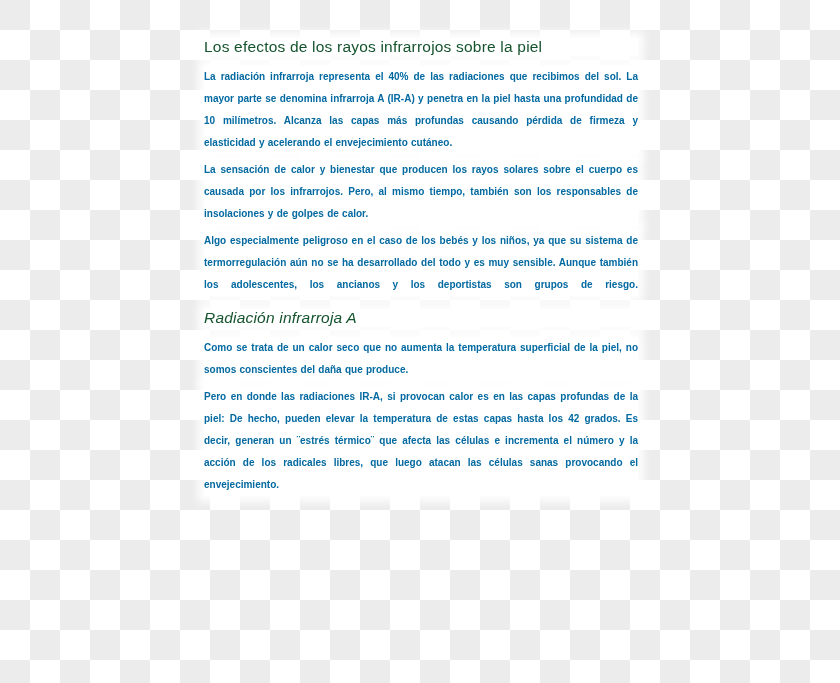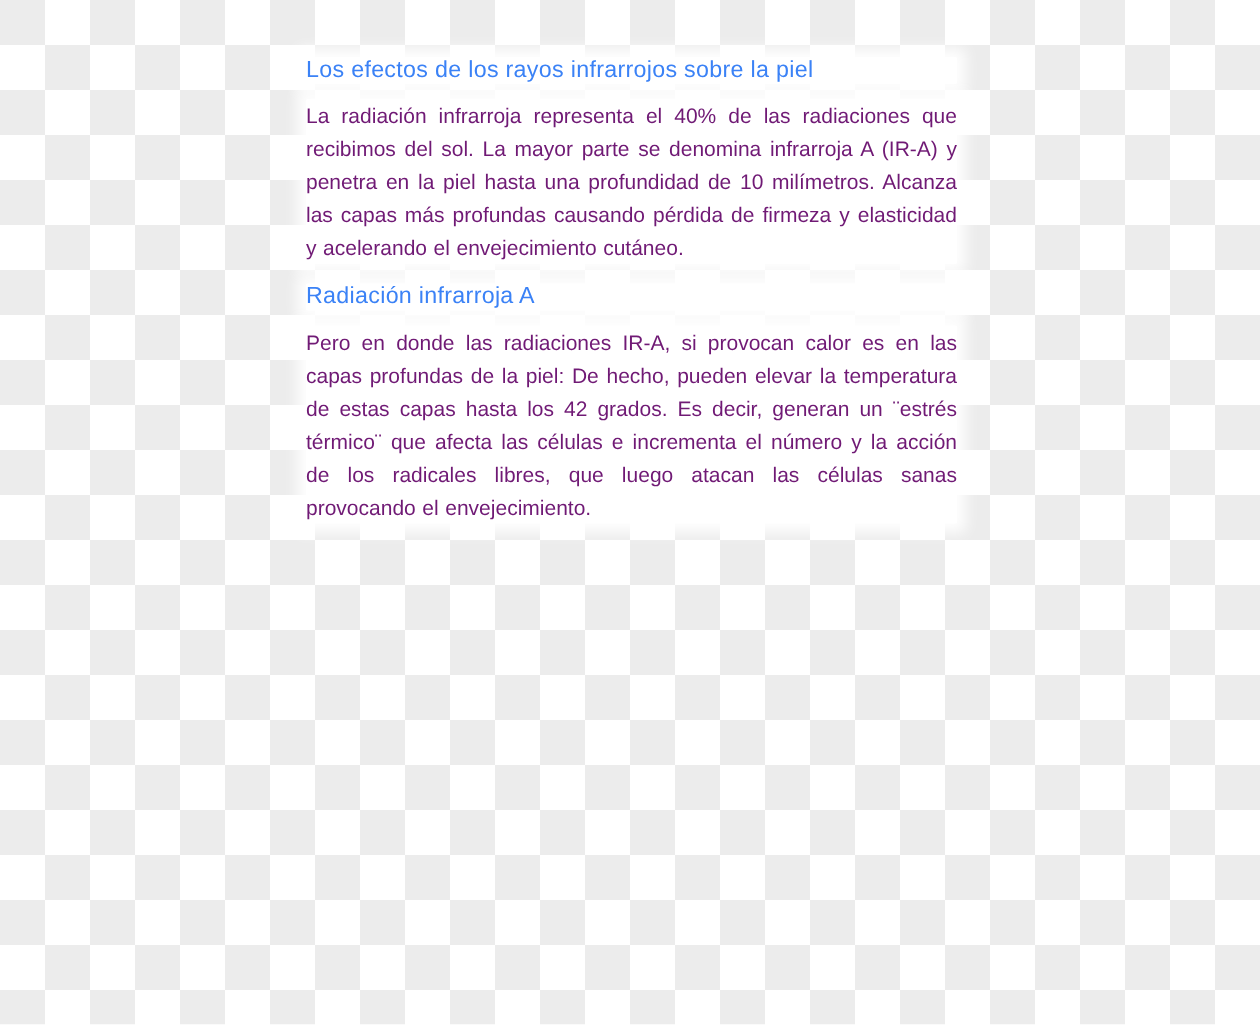--- a/index.html
+++ b/index.html
@@ -30,56 +30,61 @@
   }
   .block {
     background: #ffffff;
     box-shadow: 0 0 9px 6px rgba(255, 255, 255, 0.93);
     border-radius: 1px;
   }
   .doc-heading {
     font-size: 15.5px;
     line-height: 18px;
     font-weight: 400;
-    color: #3b82f6;
+    color: #14532d;
     margin: 0 0 10px 0;
     letter-spacing: 0.2px;
   }
   .doc-heading.second {
     margin-top: 13px;
     margin-bottom: 10px;
+    font-style: italic;
   }
   .doc-paragraph {
-    font-size: 14px;
+    font-size: 10px;
     line-height: 22px;
-    color: #701a75;
+    color: #0369a1;
     text-align: justify;
     margin: 0 0 5px 0;
     word-spacing: 0.5px;
+    font-weight: bold;
   }
   .doc-paragraph.extra-gap {
     margin-top: 12px;
   }
   .doc-paragraph.full-justify-last {
     text-align-last: justify;
   }
 </style>
 </head>
 <body>
 
 <div class="canvas">
   <div class="doc-column">
 
     <h1 class="block doc-heading">Los efectos de los rayos infrarrojos sobre la piel</h1>
 
     <p class="block doc-paragraph">La radiación infrarroja representa el 40% de las radiaciones que recibimos del sol. La mayor parte se denomina infrarroja A (IR-A) y penetra en la piel hasta una profundidad de 10 milímetros. Alcanza las capas más profundas causando pérdida de firmeza y elasticidad y acelerando el envejecimiento cutáneo.</p>
 
+    <p class="block doc-paragraph">La sensación de calor y bienestar que producen los rayos solares sobre el cuerpo es causada por los infrarrojos. Pero, al mismo tiempo, también son los responsables de insolaciones y de golpes de calor.</p>
 
+    <p class="block doc-paragraph full-justify-last">Algo especialmente peligroso en el caso de los bebés y los niños, ya que su sistema de termorregulación aún no se ha desarrollado del todo y es muy sensible. Aunque también los adolescentes, los ancianos y los deportistas son grupos de riesgo.</p>
 
 
     <h2 class="block doc-heading second">Radiación infrarroja A</h2>
 
 
+    <p class="block doc-paragraph">Como se trata de un calor seco que no aumenta la temperatura superficial de la piel, no somos conscientes del daña que produce.</p>
 
     <p class="block doc-paragraph">Pero en donde las radiaciones IR-A, si provocan calor es en las capas profundas de la piel: De hecho, pueden elevar la temperatura de estas capas hasta los 42 grados. Es decir, generan un ¨estrés térmico¨ que afecta las células e incrementa el número y la acción de los radicales libres, que luego atacan las células sanas provocando el envejecimiento.</p>
 
   </div>
 </div>
 
 </body></html>

